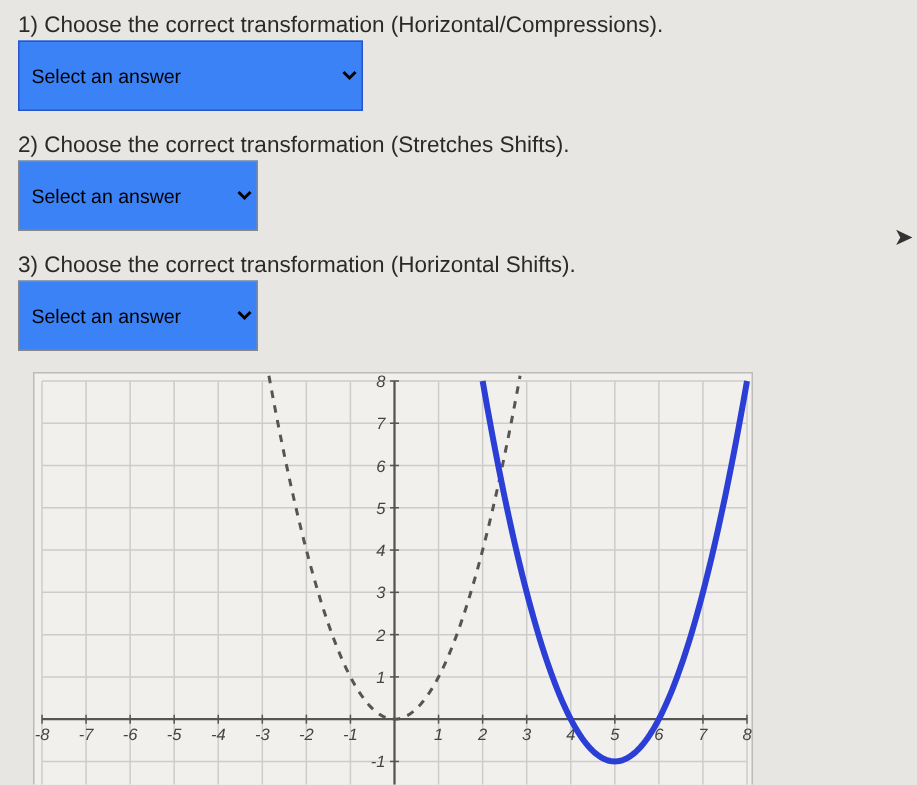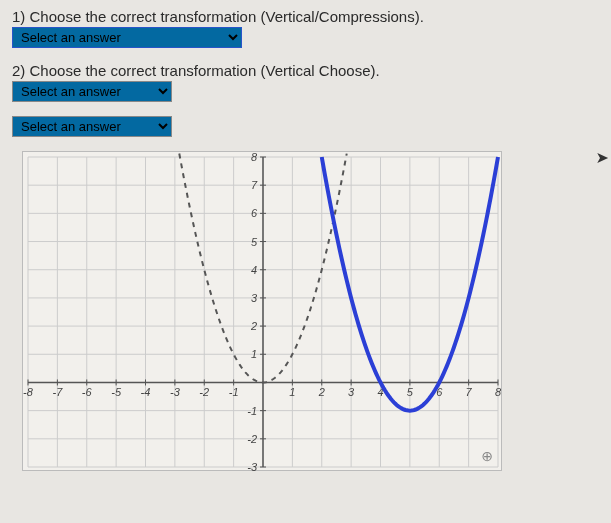--- a/index.html
+++ b/index.html
@@ -18,22 +18,22 @@
     }
     .question-text {
       font-size: 15px;
       color: #2a2a2a;
       margin-bottom: 2px;
     }
     .question-text .underline {
     }
     select {
       font-size: 13px;
-      padding: 1px 4px;
-      background: #0369a1;
+      padding: 14px 4px;
+      background: #3b82f6;
       border: 1px solid #888;
       cursor: pointer;
     }
     .select-1 {
       width: 230px;
       border: 1px solid #2855c9;
     }
     .select-2 { width: 160px; }
     .select-3 { width: 160px; }
     .graph-container {
@@ -65,39 +65,44 @@
       font-size: 16px;
     }
   </style>
 </head>
 <body>
 
 <div class="question-block">
   <div class="question-text">
     <span>1)</span>
     <span class="underline">Choose the correct transformation</span>
-    <span>(Vertical/Compressions).</span>
+    <span>(Horizontal/Compressions).</span>
   </div>
   <select class="select-1">
     <option>Select an answer</option>
   </select>
 </div>
 
 <div class="question-block">
   <div class="question-text">
     <span>2)</span>
     <span class="underline">Choose the correct transformation</span>
-    <span>(Vertical Choose).</span>
+    <span>(Stretches Shifts).</span>
   </div>
   <select class="select-2">
     <option>Select an answer</option>
   </select>
 </div>
 
 <div class="question-block">
+  <div class="question-text">
+    <span>3)</span>
+    <span class="underline">Choose the correct transformation</span>
+    <span>(Horizontal Shifts).</span>
+  </div>
   <select class="select-3">
     <option>Select an answer</option>
   </select>
 </div>
 
 <div class="graph-container">
   <svg id="graph-svg" width="480" height="320">
       <line x1="5" y1="5" x2="5" y2="315" stroke="#ccc" stroke-width="1"></line>
       <line x1="34.375" y1="5" x2="34.375" y2="315" stroke="#ccc" stroke-width="1"></line>
       <line x1="63.75" y1="5" x2="63.75" y2="315" stroke="#ccc" stroke-width="1"></line>

